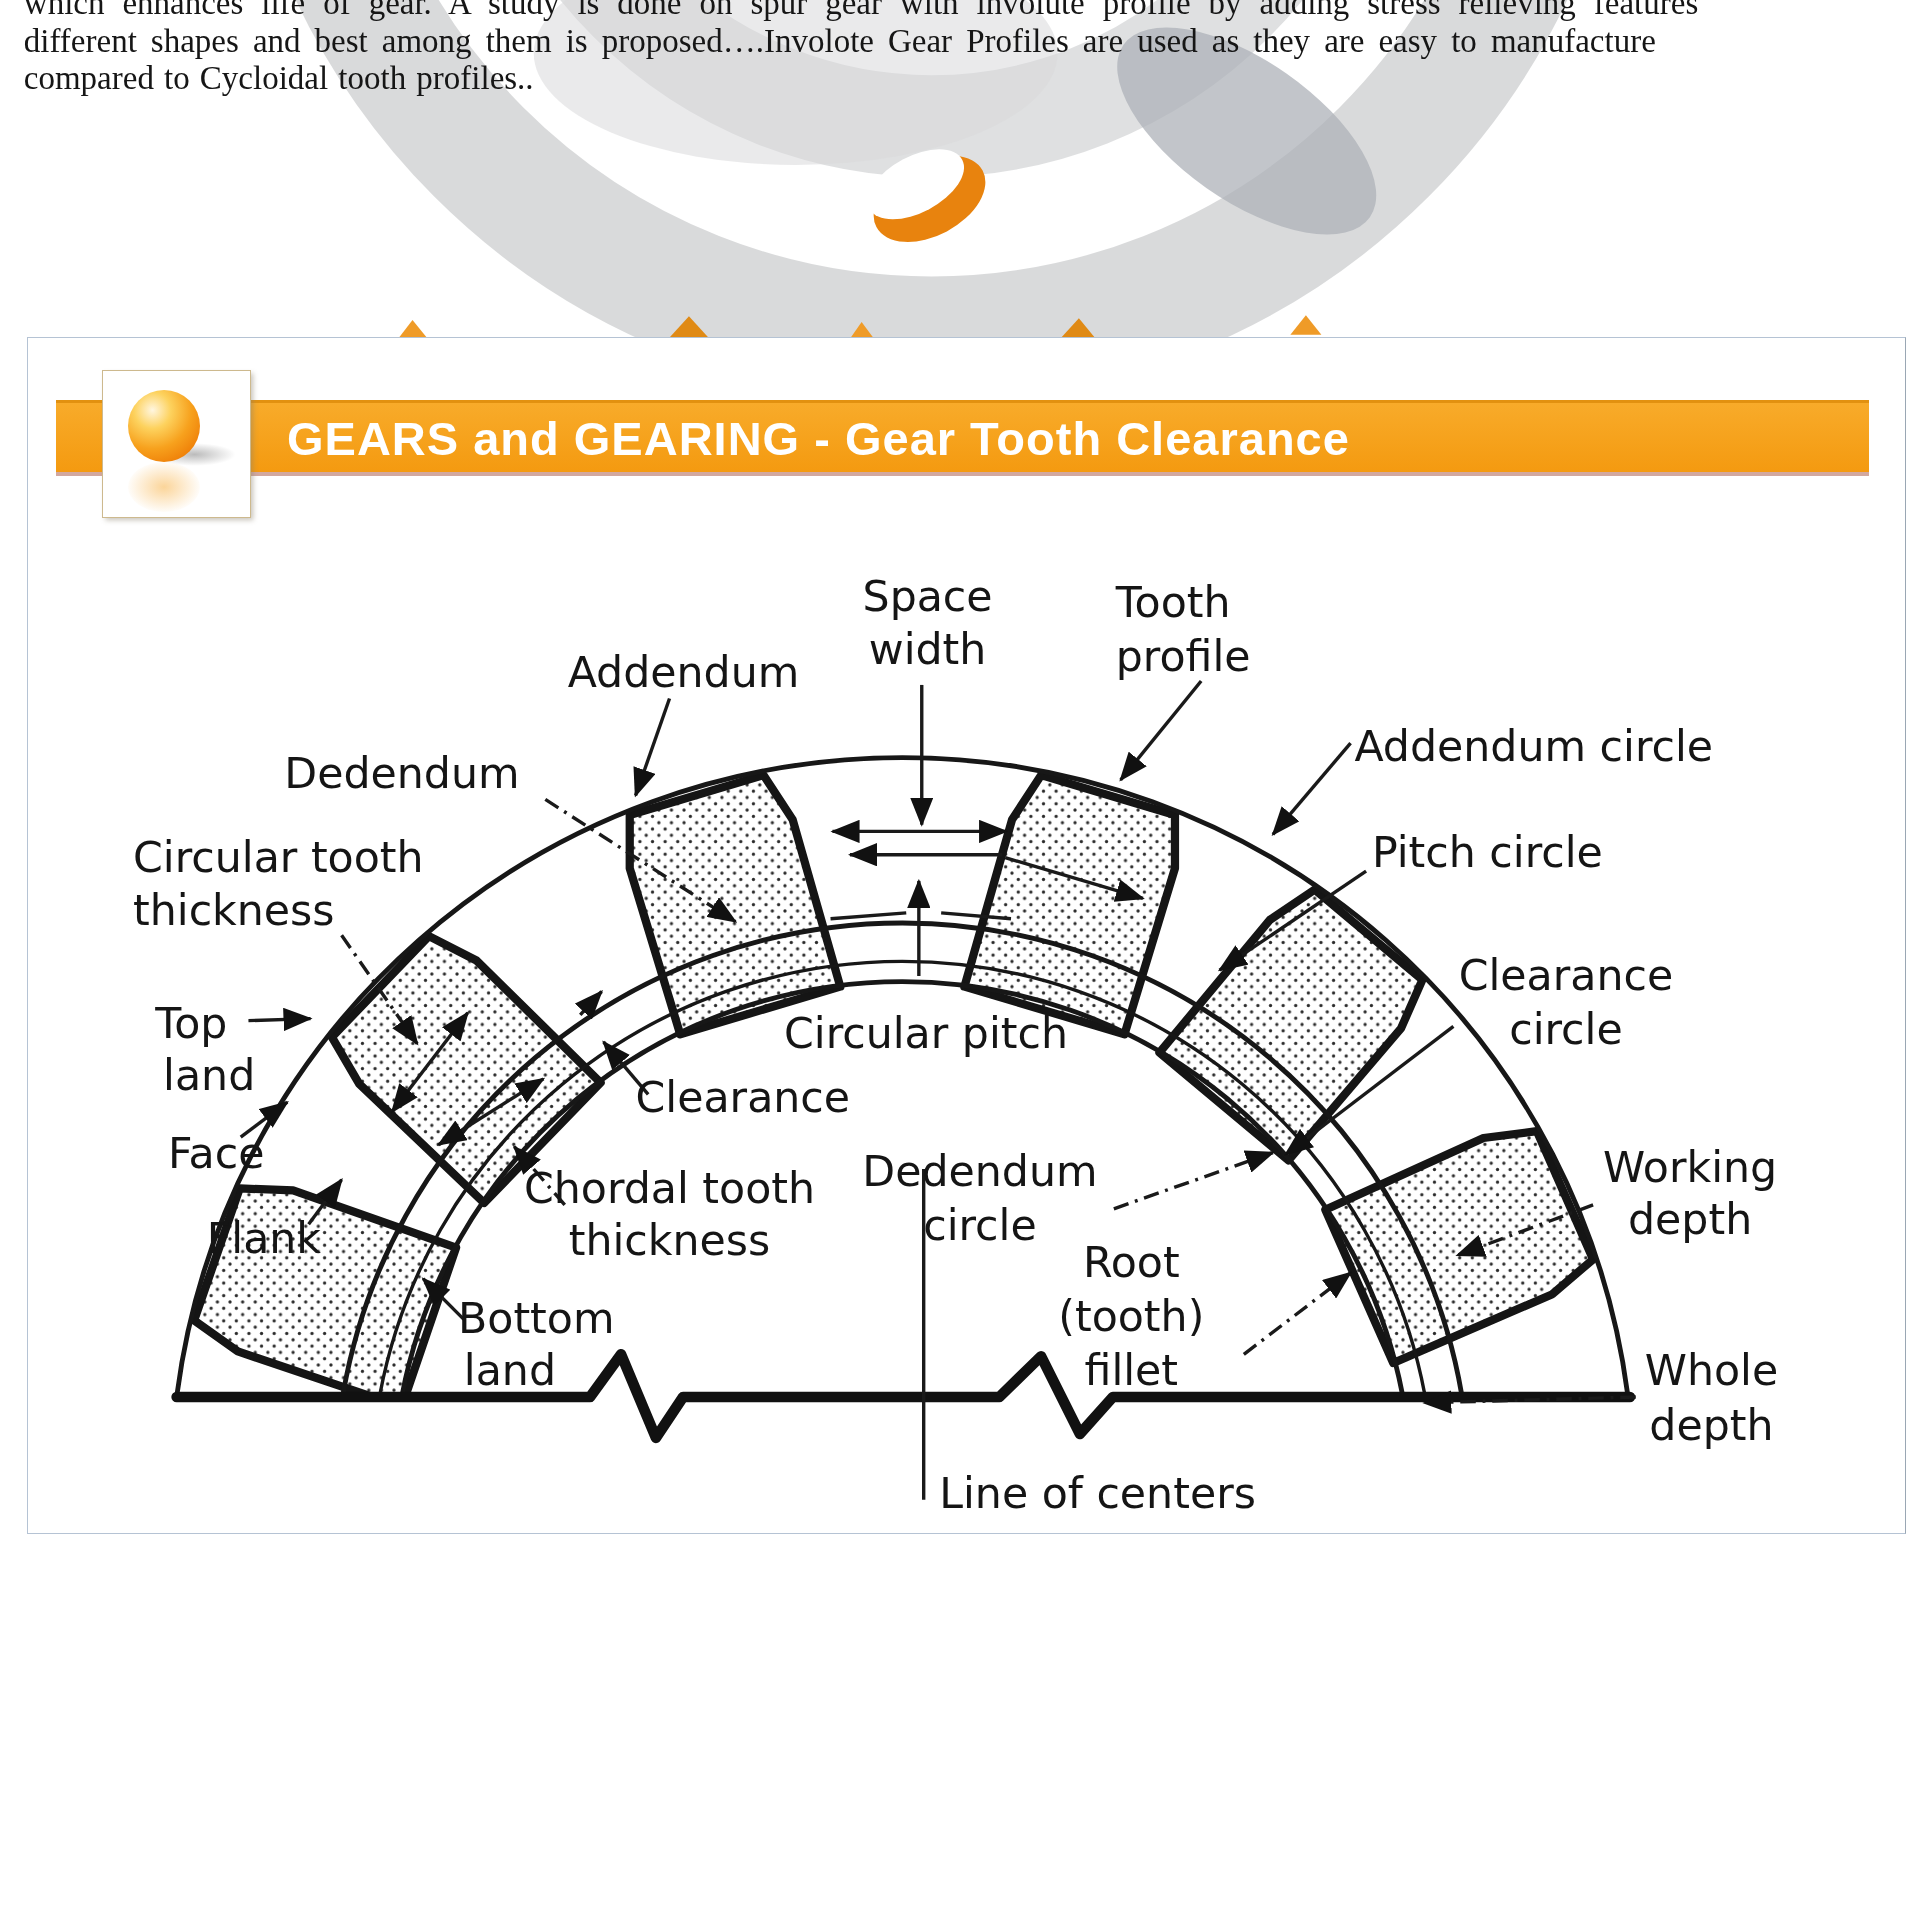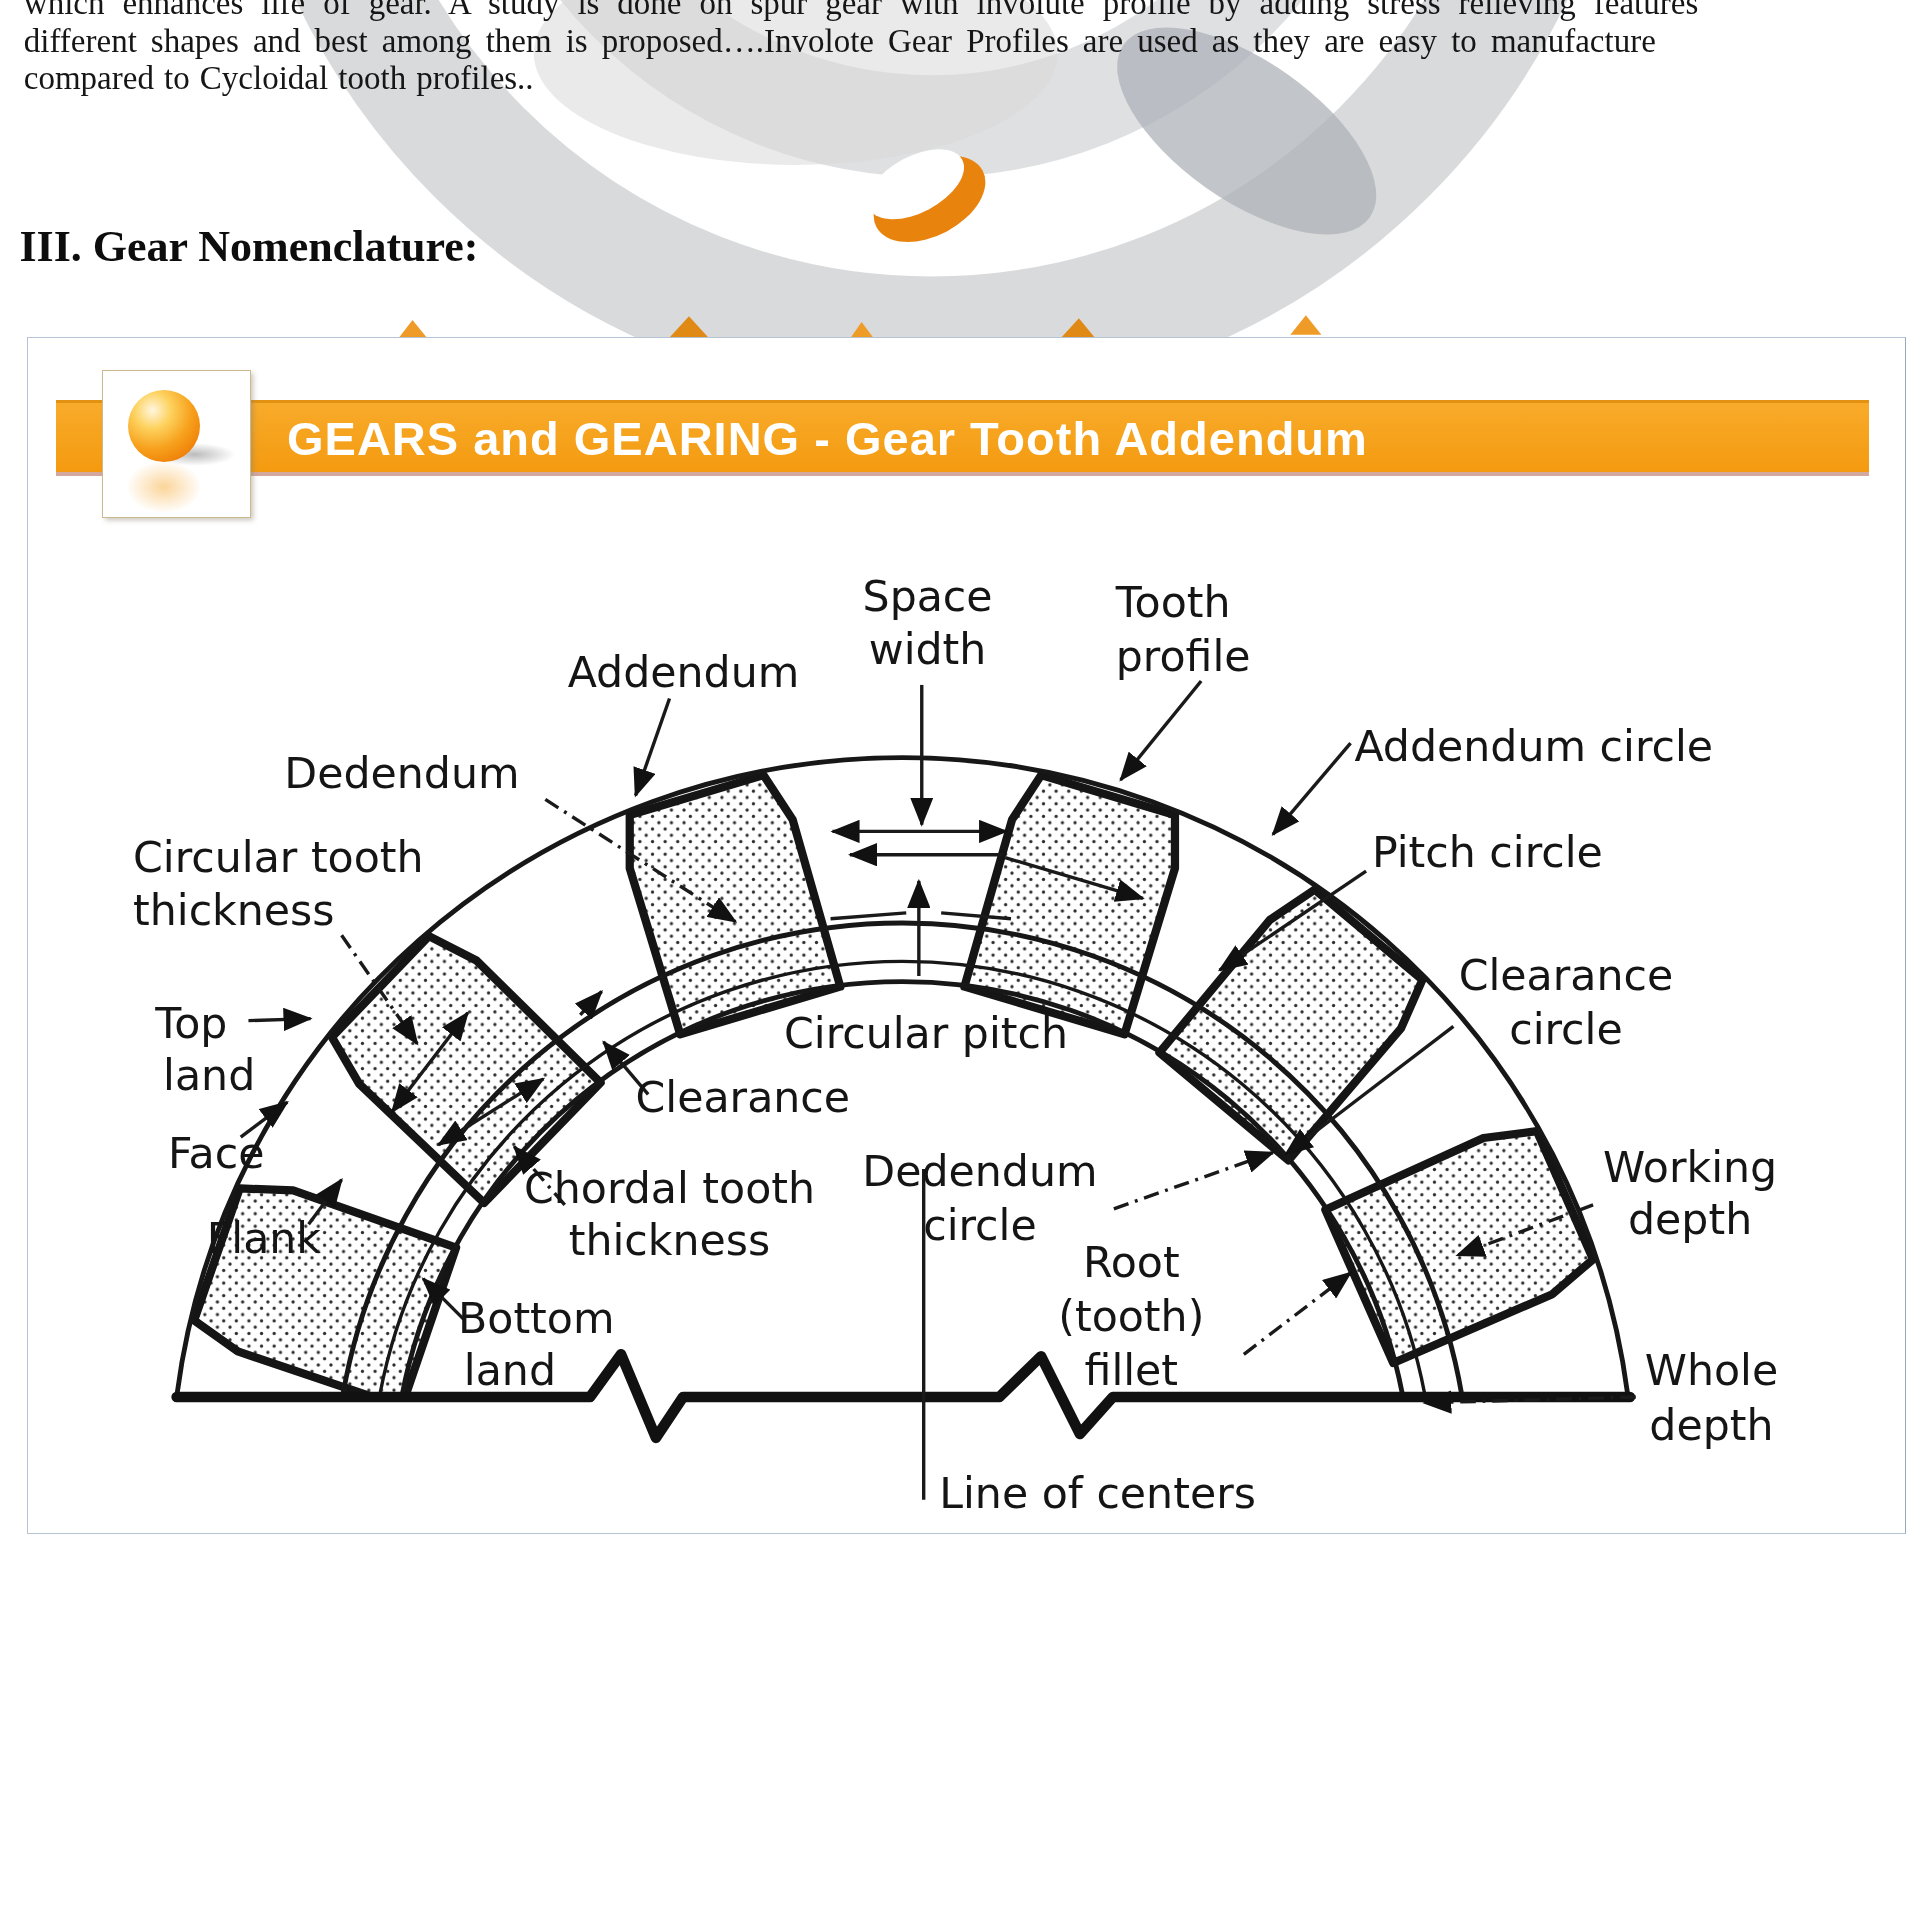--- a/index.html
+++ b/index.html
@@ -55,26 +55,25 @@
     <polygon points="1092,350 1130,350 1112,328" fill="#e08a15"></polygon>
     <polygon points="1330,345 1362,345 1346,325" fill="#ef9b28"></polygon>
   </svg>
 
   <div class="toptext">
     <div class="tline l1">which enhances life of gear. A study is done on spur gear with involute profile by adding stress relieving features</div>
     <div class="tline l2">different shapes and best among them is proposed….Involote Gear Profiles are used as they are easy to manufacture</div>
     <div class="tline l3">compared to Cycloidal tooth profiles..</div>
   </div>
 
-  <div class="heading">III. Gear Nomenclature:</div>
 
   <div class="figbox"></div>
 
   <div class="banner">
-    <span class="banner-title">GEARS and GEARING - Gear Tooth Addendum</span>
+    <span class="banner-title">GEARS and GEARING - Gear Tooth Clearance</span>
   </div>
 
   <div class="iconbox">
     <div class="sphere-shadow"></div>
     <div class="sphere"></div>
     <div class="sphere-reflect"></div>
   </div>
 
   <svg class="diagram" width="1925" height="1918" viewBox="0 0 1984 1977">
     <defs>

